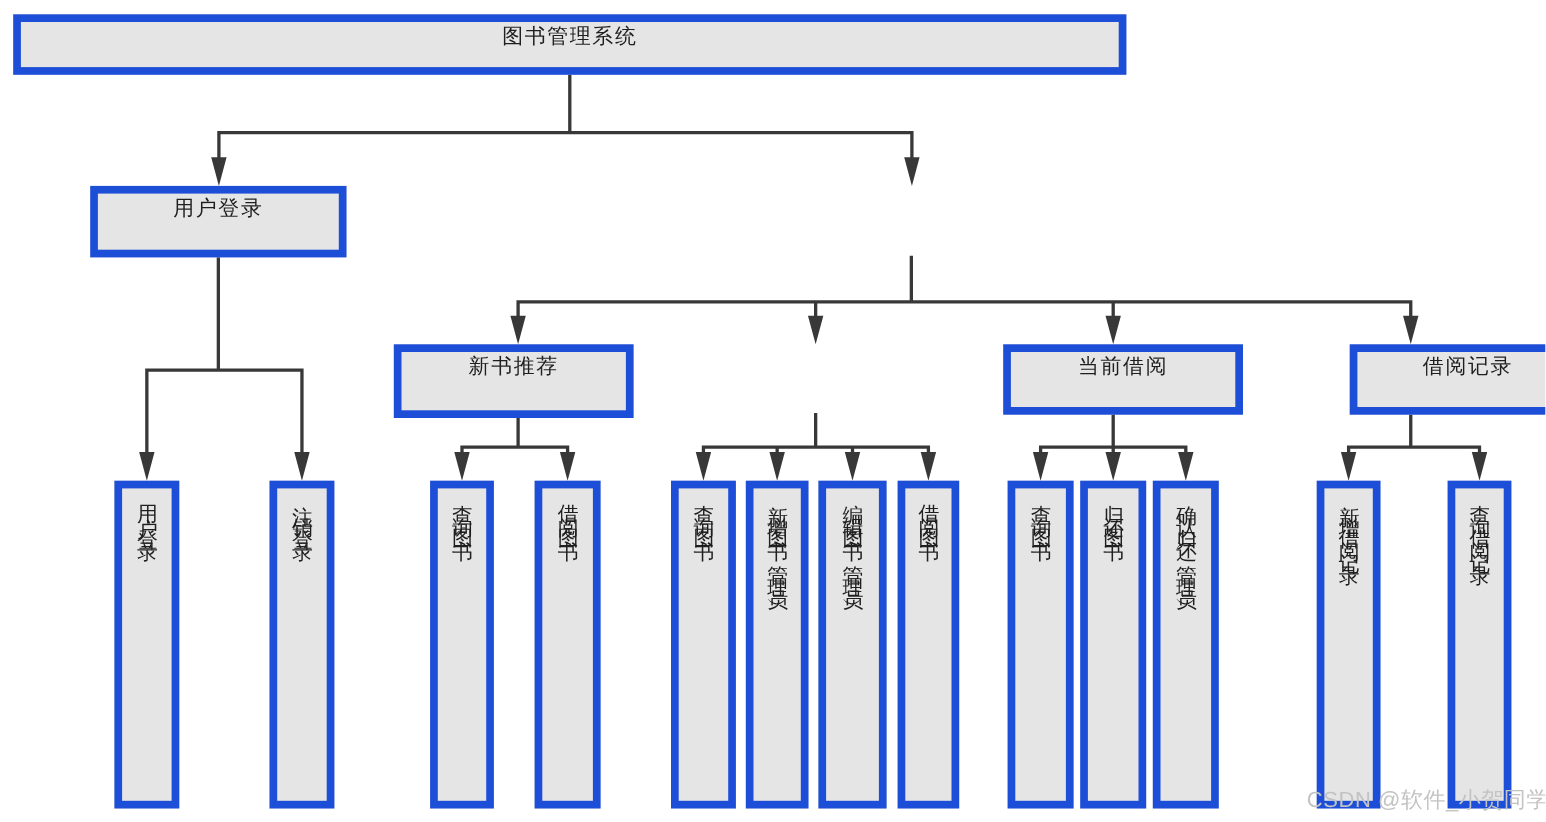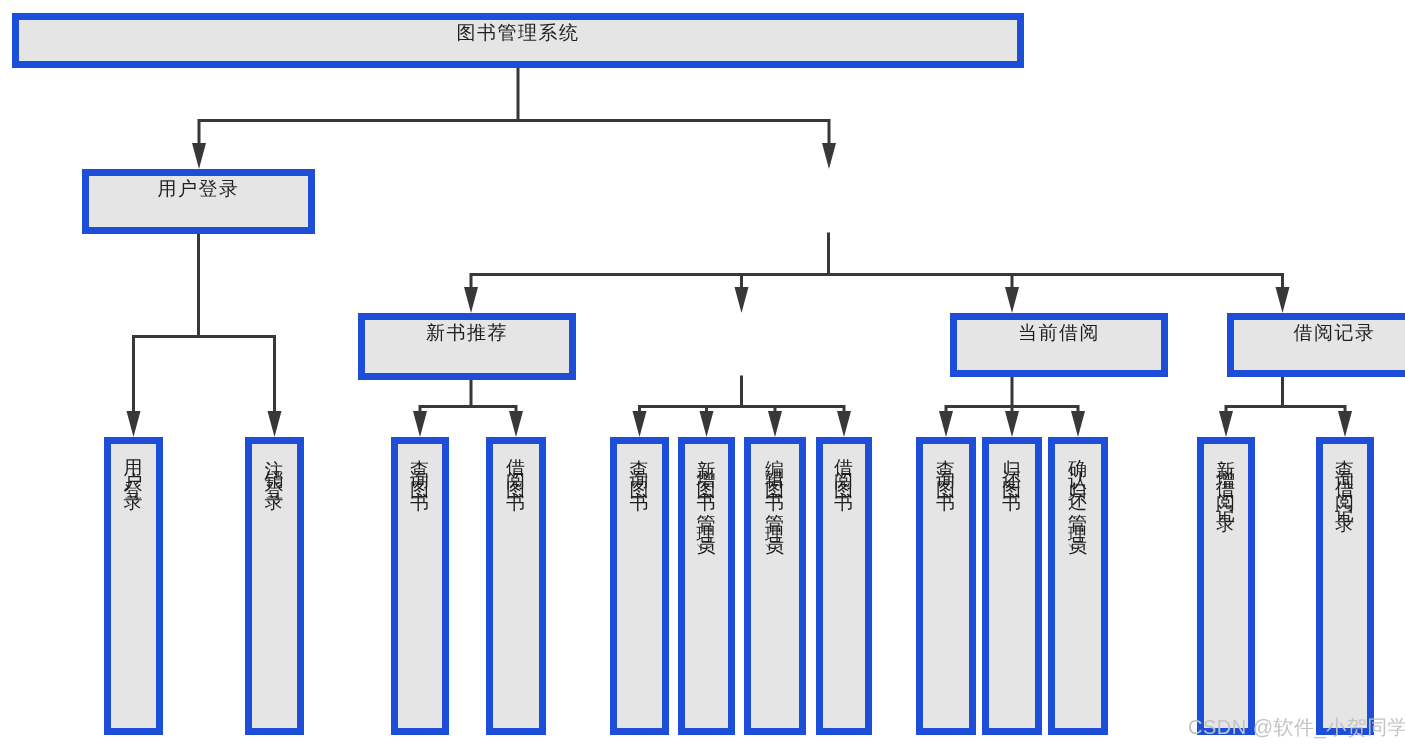--- a/index.html
+++ b/index.html
@@ -100,21 +100,21 @@
     <span class="hlabel">图书管理系统</span>
   </div>
 
   <div class="box" style="left:82px; top:169px; width:233px; height:65px;">
     <span class="hlabel">用户登录</span>
   </div>
 
   <div class="box" style="left:342px; top:313px; width:218px; height:67px;margin-left:16px;">
     <span class="hlabel">新书推荐</span>
   </div>
-  <div class="box" style="left:950px; top:313px; width:218px; height:64px;">
+  <div class="box" style="left:912px; top:313px; width:218px; height:64px;">
     <span class="hlabel">当前借阅</span>
   </div>
   <div class="box" style="left:1227px; top:313px; width:215px; height:64px;">
     <span class="hlabel">借阅记录</span>
   </div>
 
   <div class="box" style="left:104px; top:437px; width:59px; height:298px;">
     <span class="vlabel">用户登录</span>
   </div>
   <div class="box" style="left:245px; top:437px; width:59px; height:298px;">

